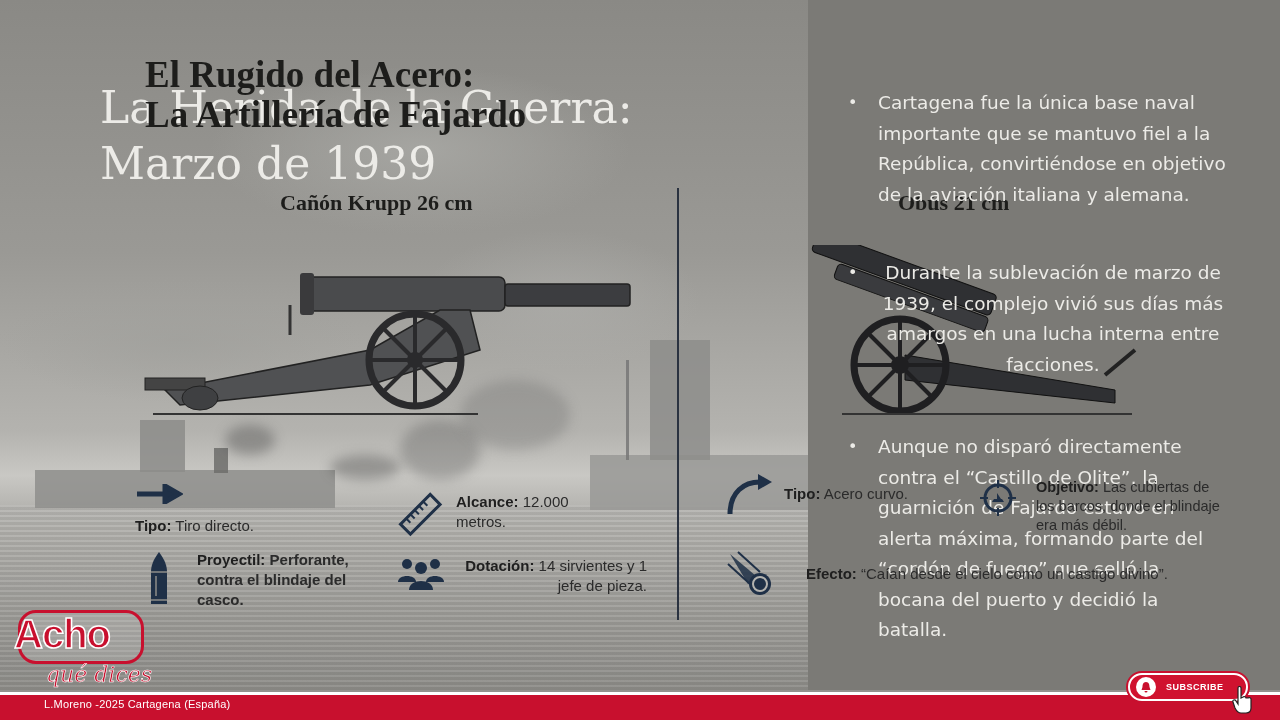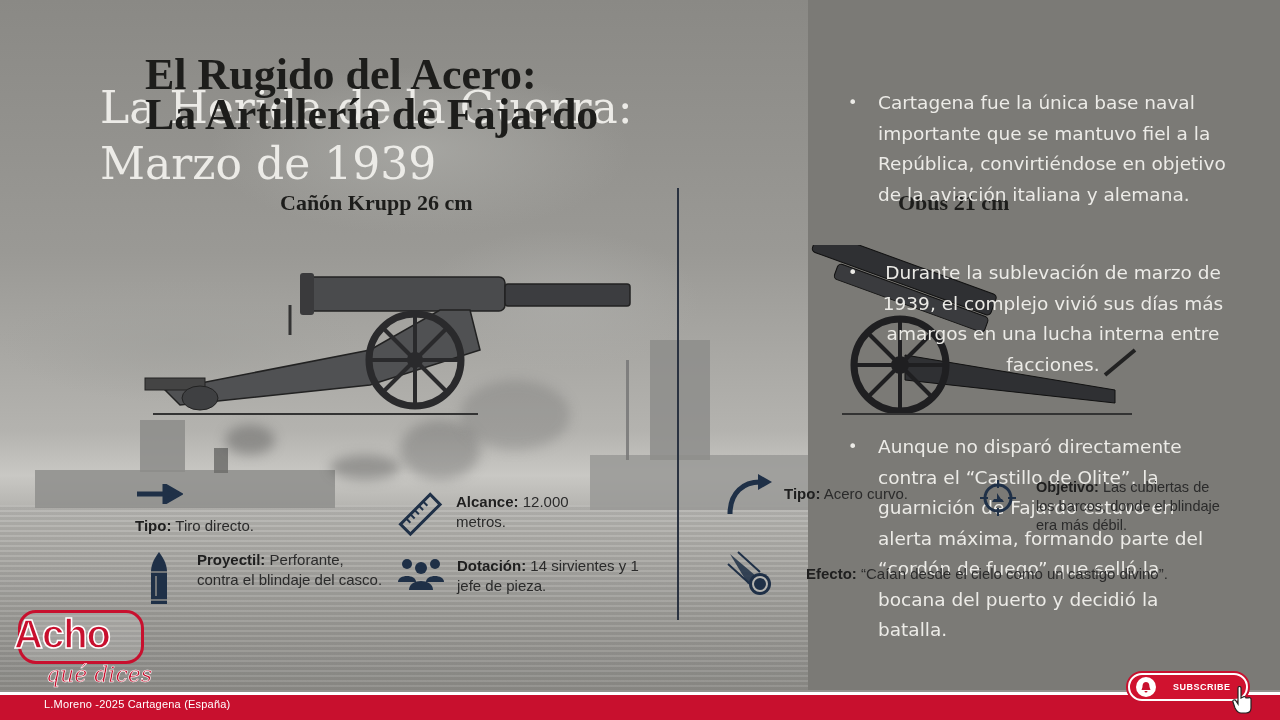--- a/index.html
+++ b/index.html
@@ -34,21 +34,21 @@
 
   .title-overlay {
     position: absolute; left: 100px; top: 80px;
     font-family: "DejaVu Serif", serif; color: #f1f0ec;
     font-size: 44px; line-height: 56px; font-weight: normal;
     opacity: 0.95;
   }
   .title-main {
     position: absolute; left: 145px; top: 55px;
     font-family: "Liberation Serif", serif; color: #1d1d1b;
-    font-size: 44px; line-height: 40px; font-weight: bold;
+    font-size: 37px; line-height: 40px; font-weight: bold;
   }
   .gun-title {
     position: absolute; font-family: "Liberation Serif", serif; font-weight: bold;
     color: #1d1d1b; font-size: 22px;
   }
 
   .divider { position: absolute; left: 677px; top: 188px; width: 2px; height: 432px; background: #2a3240; }
   .ground-line { position: absolute; height: 2px; background: #333; }
 
   .feat { position: absolute; display: flex; align-items: flex-start; gap: 12px; color: #2b2b2b; font-size: 15px; line-height: 20px; }
@@ -81,21 +81,21 @@
     position: absolute; left: 2px; top: 6px; font-size: 40px; font-weight: bold;
     color: #c8102e; -webkit-text-stroke: 1.5px #fff; letter-spacing: -1px;
   }
   .logo-que {
     position: absolute; left: 34px; top: 56px; font-family: "DejaVu Serif", serif; font-style: italic;
     font-size: 22px; color: #c8102e; -webkit-text-stroke: 0.6px #fff;
   }
   .subscribe {
     position: absolute; left: 1128px; top: 673px; width: 120px; height: 28px;
     background: #d0122f; border: 2px solid #fff; border-radius: 14px;
-    display: flex; align-items: center; padding-left: 6px; gap: 17px;
+    display: flex; align-items: center; padding-left: 6px; gap: 10px;
     box-shadow: 0 0 0 2px #c8102e;
   }
   .subscribe .bell { width: 20px; height: 20px; border-radius: 50%; background: #fff; display: flex; align-items: center; justify-content: center; }
   .subscribe .lbl { color: #fff; font-size: 9px; font-weight: bold; letter-spacing: 0.5px; }
 </style>
 </head>
 <body>
 
 <div class="bg"></div>
 <div class="sea"></div>
@@ -184,30 +184,30 @@
           <line x1="10" y1="15" x2="10" y2="21"></line>
           <line x1="16" y1="15" x2="16" y2="21"></line>
           <line x1="22" y1="15" x2="22" y2="21"></line>
           <line x1="28" y1="15" x2="28" y2="21"></line>
           <line x1="34" y1="15" x2="34" y2="21"></line>
         </g>
       </g>
   </svg>
   <span class="txt"><b>Alcance:</b> <span>12.000 metros.</span></span>
 </div>
-<div class="feat" style="left:147px;top:550px;width:240px;">
+<div class="feat" style="left:147px;top:550px;width:240px;font-weight:bold;">
   <svg class="icon" width="24" height="58">
       <path d="M12 2 C18 10 20 16 20 22 V54 H4 V22 C4 16 6 10 12 2 Z" fill="#1f3047"></path>
       <line x1="4" y1="22" x2="20" y2="22" stroke="#8e8d89" stroke-width="1.5"></line>
       <line x1="4" y1="50" x2="20" y2="50" stroke="#8e8d89" stroke-width="1.5"></line>
       <line x1="9" y1="26" x2="9" y2="46" stroke="#8e8d89" stroke-width="1.5"></line>
     </svg>
   <span class="txt" style="margin-left:14px;"><b>Proyectil:</b> <span>Perforante, contra el blindaje del casco.</span></span>
 </div>
-<div class="feat" style="left:397px;top:556px;width:250px;">
+<div class="feat" style="left:397px;top:556px;width:250px;text-align:right;">
   <svg class="icon" width="48" height="36">
     <circle cx="10" cy="8" r="5" fill="#1f3047"></circle>
       <circle cx="38" cy="8" r="5" fill="#1f3047"></circle>
       <circle cx="24" cy="12" r="6" fill="#1f3047"></circle>
     <path d="M1 26 C1 18 19 18 19 26 Z" fill="#1f3047"></path>
       <path d="M29 26 C29 18 47 18 47 26 Z" fill="#1f3047"></path>
       <path d="M12 34 C12 22 36 22 36 34 Z" fill="#1f3047"></path>
   </svg>
   <span class="txt"><b>Dotación:</b> <span>14 sirvientes y 1 jefe de pieza.</span></span>
 </div>

